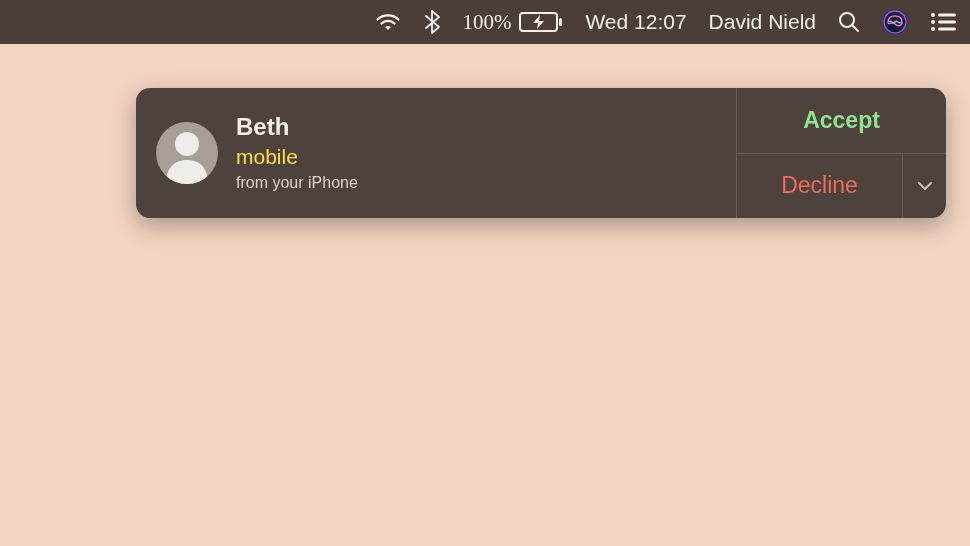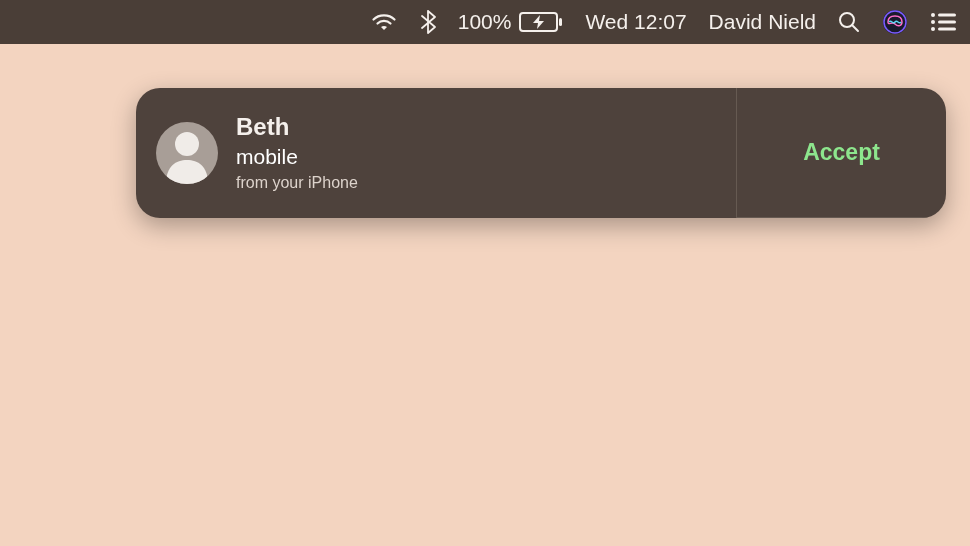--- a/index.html
+++ b/index.html
@@ -34,20 +34,21 @@
       justify-content: center;
       height: 100%;
     }
     
     .battery-group {
       display: flex;
       align-items: center;
       gap: 8px;
       font-size: 21px;
       font-weight: 400;
+      font-family: Liberation Serif, serif;
     }
     
     .datetime {
       font-size: 21px;
       font-weight: 400;
     }
     
     .username {
       font-size: 21px;
       font-weight: 400;
@@ -57,21 +58,21 @@
       position: absolute;
       top: 88px;
       right: 24px;
       width: 810px;
     }
     
     .notification {
       width: 100%;
       height: 130px;
       background: #4e423c;
-      border-radius: 24px;
+      border-radius: 14px;
       display: flex;
       box-shadow: 0 8px 24px rgba(0,0,0,0.3);
       overflow: hidden;
     }
     
     .notification-left {
       flex: 1;
       display: flex;
       align-items: center;
       padding: 0 20px;
@@ -99,21 +100,21 @@
     
     .caller-name {
       font-size: 24px;
       font-weight: 600;
       line-height: 1.2;
     }
     
     .call-type {
       font-size: 21px;
       font-weight: 400;
-      color: #ffffff;
+      color: #fde047;
       line-height: 1.3;
     }
     
     .call-source {
       font-size: 16px;
       font-weight: 400;
       color: #ddd3cc;
       line-height: 1.3;
     }
     
@@ -256,15 +257,25 @@
         </span>
       </div>
       <div class="notification-text">
         <div class="caller-name">Beth</div>
         <div class="call-type">mobile</div>
         <div class="call-source">from your iPhone</div>
       </div>
     </div>
     <div class="notification-actions">
       <div class="action-button action-accept">Accept</div>
+      <div class="decline-row">
+        <div class="action-decline">Decline</div>
+        <div class="decline-chevron">
+          <span>
+            <svg width="14" height="8" viewBox="0 0 14 8">
+              <path d="M1 1 L7 7 L13 1" stroke="#c9bfb8" stroke-width="2" fill="none" stroke-linecap="round" stroke-linejoin="round"></path>
+            </svg>
+          </span>
+        </div>
+      </div>
     </div>
   </div>
 </div>
 
 </body></html>

